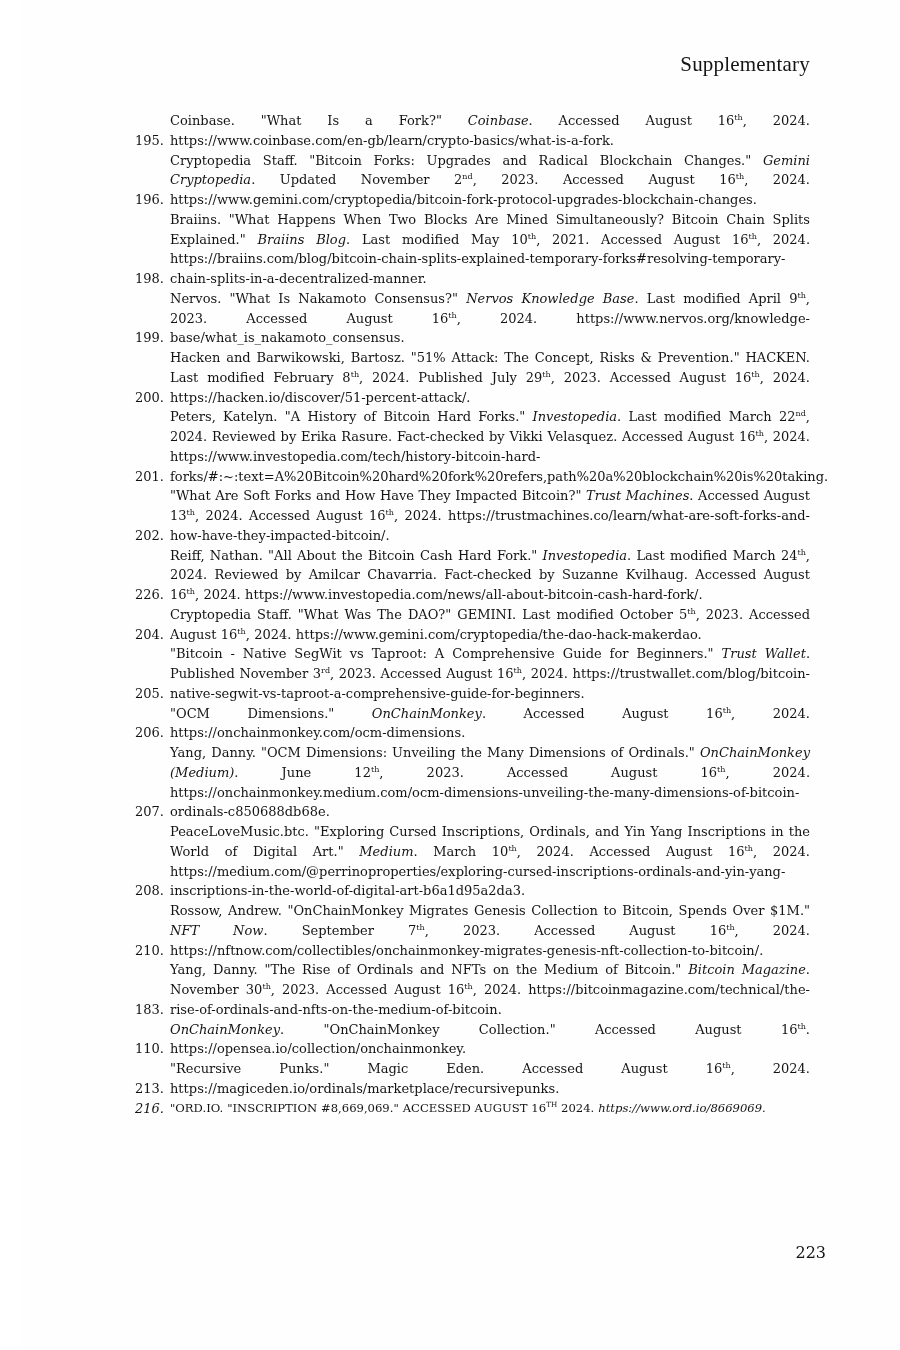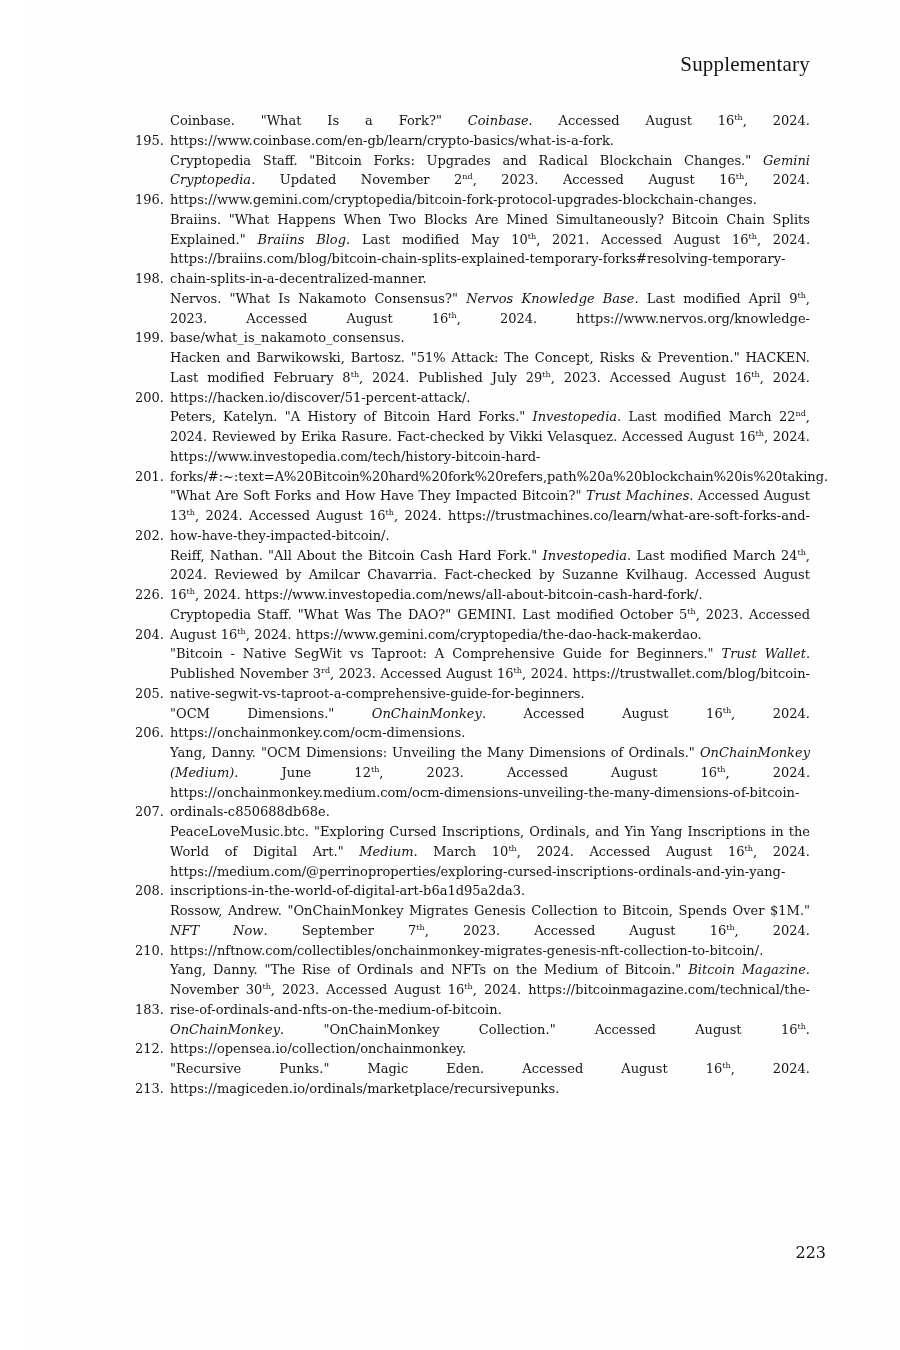--- a/index.html
+++ b/index.html
@@ -129,23 +129,27 @@
       </div>
       <div class="ref-row">
         <span class="ref-num">210.</span>
         <div class="ref-text"><span>Rossow, Andrew. "OnChainMonkey Migrates Genesis Collection to Bitcoin, Spends Over $1M." </span><span class="it">NFT Now</span><span>. September 7</span><sup>th</sup><span>, 2023. Accessed August 16</span><sup>th</sup><span>, 2024. https://nftnow.com/collectibles/onchainmonkey-migrates-genesis-nft-collection-to-bitcoin/.</span></div>
       </div>
       <div class="ref-row">
         <span class="ref-num">183.</span>
         <div class="ref-text"><span>Yang, Danny. "The Rise of Ordinals and NFTs on the Medium of Bitcoin." </span><span class="it">Bitcoin Magazine</span><span>. November 30</span><sup>th</sup><span>, 2023. Accessed August 16</span><sup>th</sup><span>, 2024. https://bitcoinmagazine.com/technical/the-rise-of-ordinals-and-nfts-on-the-medium-of-bitcoin.</span></div>
       </div>
       <div class="ref-row">
-        <span class="ref-num">212.</span>
+        <span class="ref-num">110.</span>
         <div class="ref-text"><span class="it">OnChainMonkey</span><span>. "OnChainMonkey Collection." Accessed August 16</span><sup>th</sup><span>. https://opensea.io/collection/onchainmonkey.</span></div>
       </div>
       <div class="ref-row">
         <span class="ref-num">213.</span>
         <div class="ref-text"><span>"Recursive Punks." Magic Eden. Accessed August 16</span><sup>th</sup><span>, 2024. https://magiceden.io/ordinals/marketplace/recursivepunks.</span></div>
+      </div>
+      <div class="ref-row ref-small">
+        <span class="ref-num it">216.</span>
+        <div class="ref-text"><span>"ORD.IO. "INSCRIPTION #8,669,069." ACCESSED AUGUST 16</span><sup>TH</sup><span> 2024. </span><span class="it">https://www.ord.io/8669069</span><span>.</span></div>
       </div>
     </div>
 
   <div class="page-number">223</div>
 </div>
 
 </body></html>

